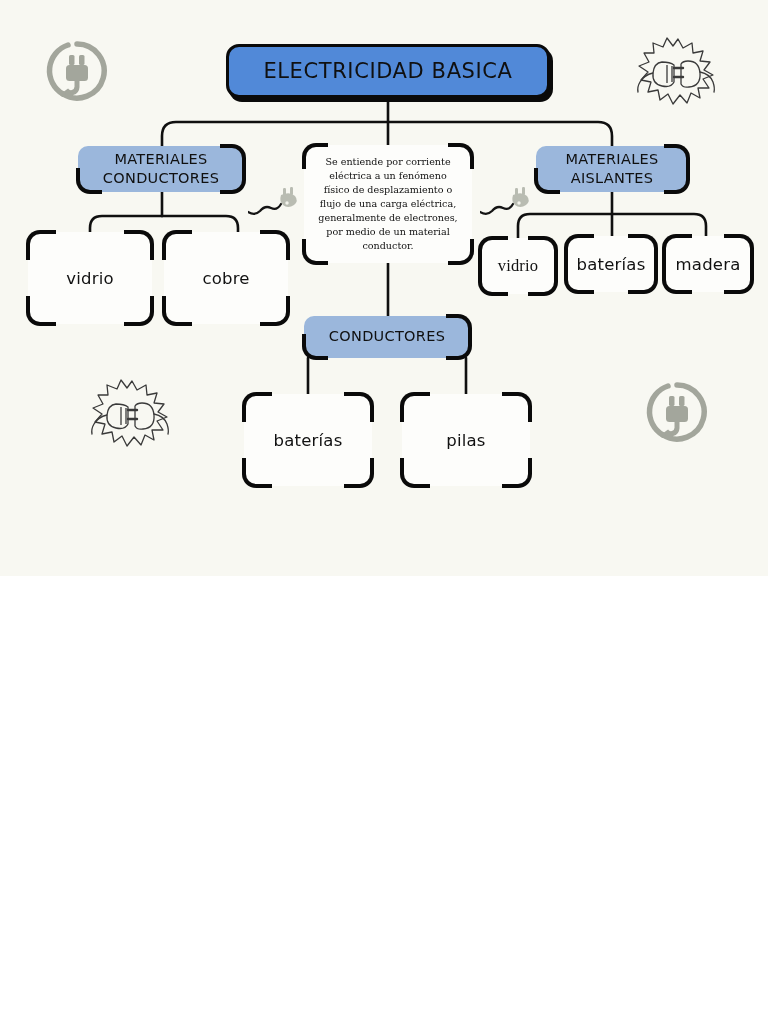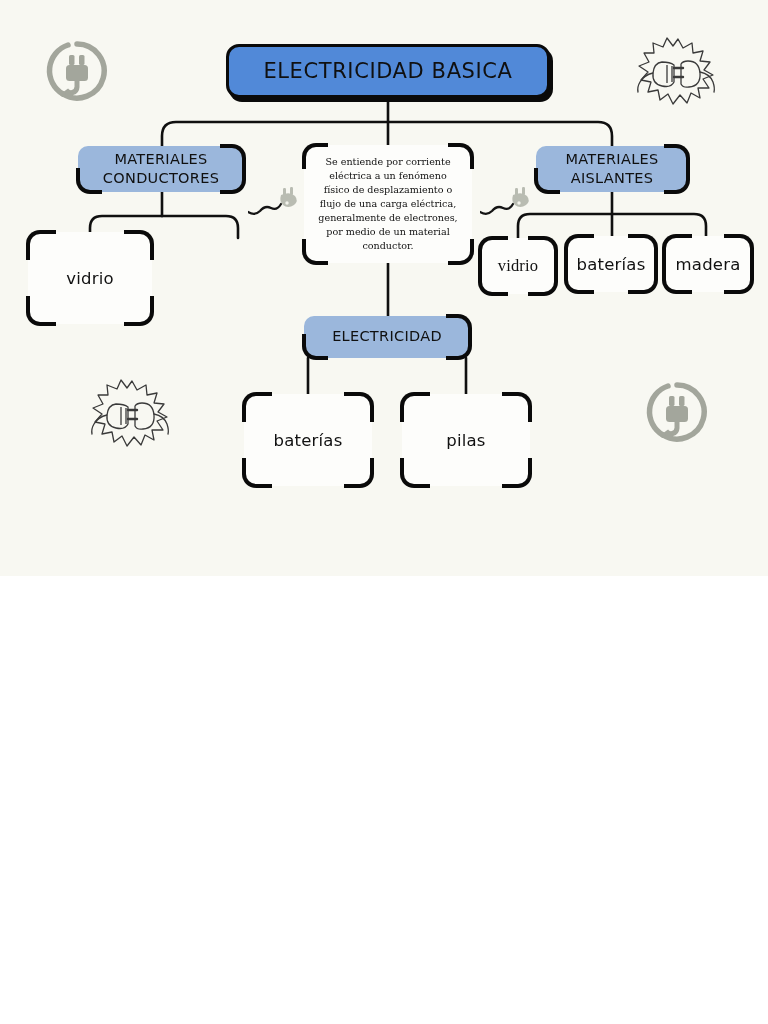--- a/index.html
+++ b/index.html
@@ -261,20 +261,29 @@
   <div class="node n-leaf" style="left:28px; top:232px; width:124px; height:92px;">
     <div class="inner">
       <span class="corner c-tl"></span>
       <span class="corner c-tr"></span>
       <span class="corner c-bl"></span>
       <span class="corner c-br"></span>
       <span class="label">vidrio</span>
     </div>
   </div>
 
+  <div class="node n-leaf" style="left:164px; top:232px; width:124px; height:92px;">
+    <div class="inner">
+      <span class="corner c-tl"></span>
+      <span class="corner c-tr"></span>
+      <span class="corner c-bl"></span>
+      <span class="corner c-br"></span>
+      <span class="label">cobre</span>
+    </div>
+  </div>
 
   <div class="node n-cat" style="left:536px; top:146px; width:152px; height:46px;">
     <div class="inner">
       <span class="corner c-tr"></span>
       <span class="corner c-bl"></span>
       <span class="corner c-br"></span>
       <span class="label">MATERIALES AISLANTES</span>
     </div>
   </div>
 
@@ -306,21 +315,21 @@
       <span class="corner c-br"></span>
       <span class="label">madera</span>
     </div>
   </div>
 
   <div class="node n-cat" style="left:304px; top:316px; width:166px; height:42px;">
     <div class="inner">
       <span class="corner c-tr"></span>
       <span class="corner c-bl"></span>
       <span class="corner c-br"></span>
-      <span class="label">ELECTRICIDAD</span>
+      <span class="label">CONDUCTORES</span>
     </div>
   </div>
 
   <div class="node n-leaf" style="left:402px; top:394px; width:128px; height:92px;">
     <div class="inner">
       <span class="corner c-tl"></span>
       <span class="corner c-tr"></span>
       <span class="corner c-bl"></span>
       <span class="corner c-br"></span>
       <span class="label">pilas</span>

